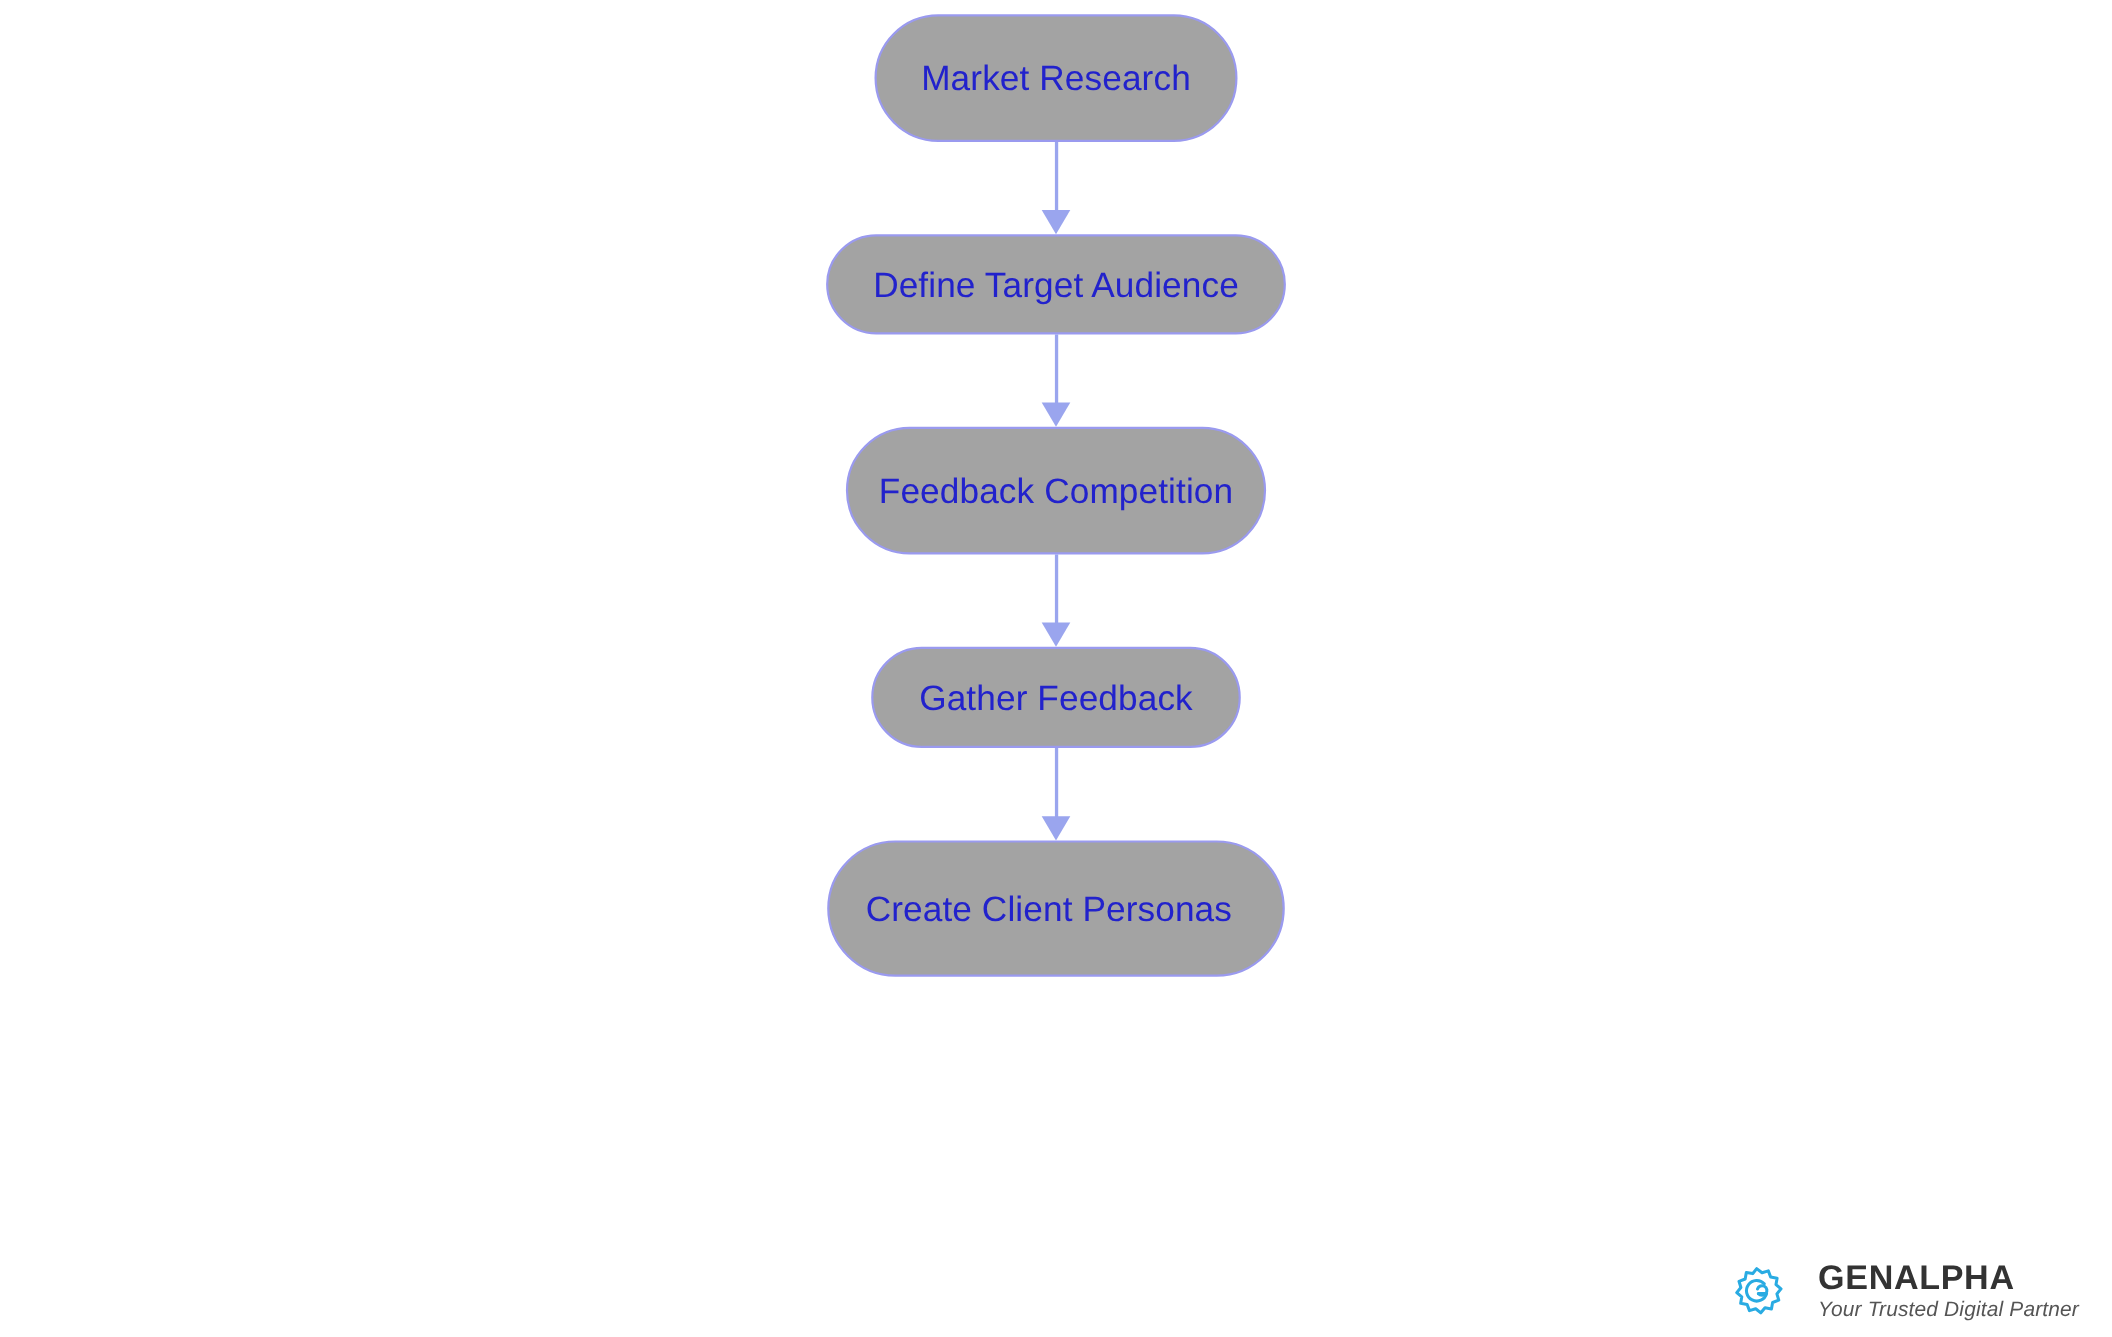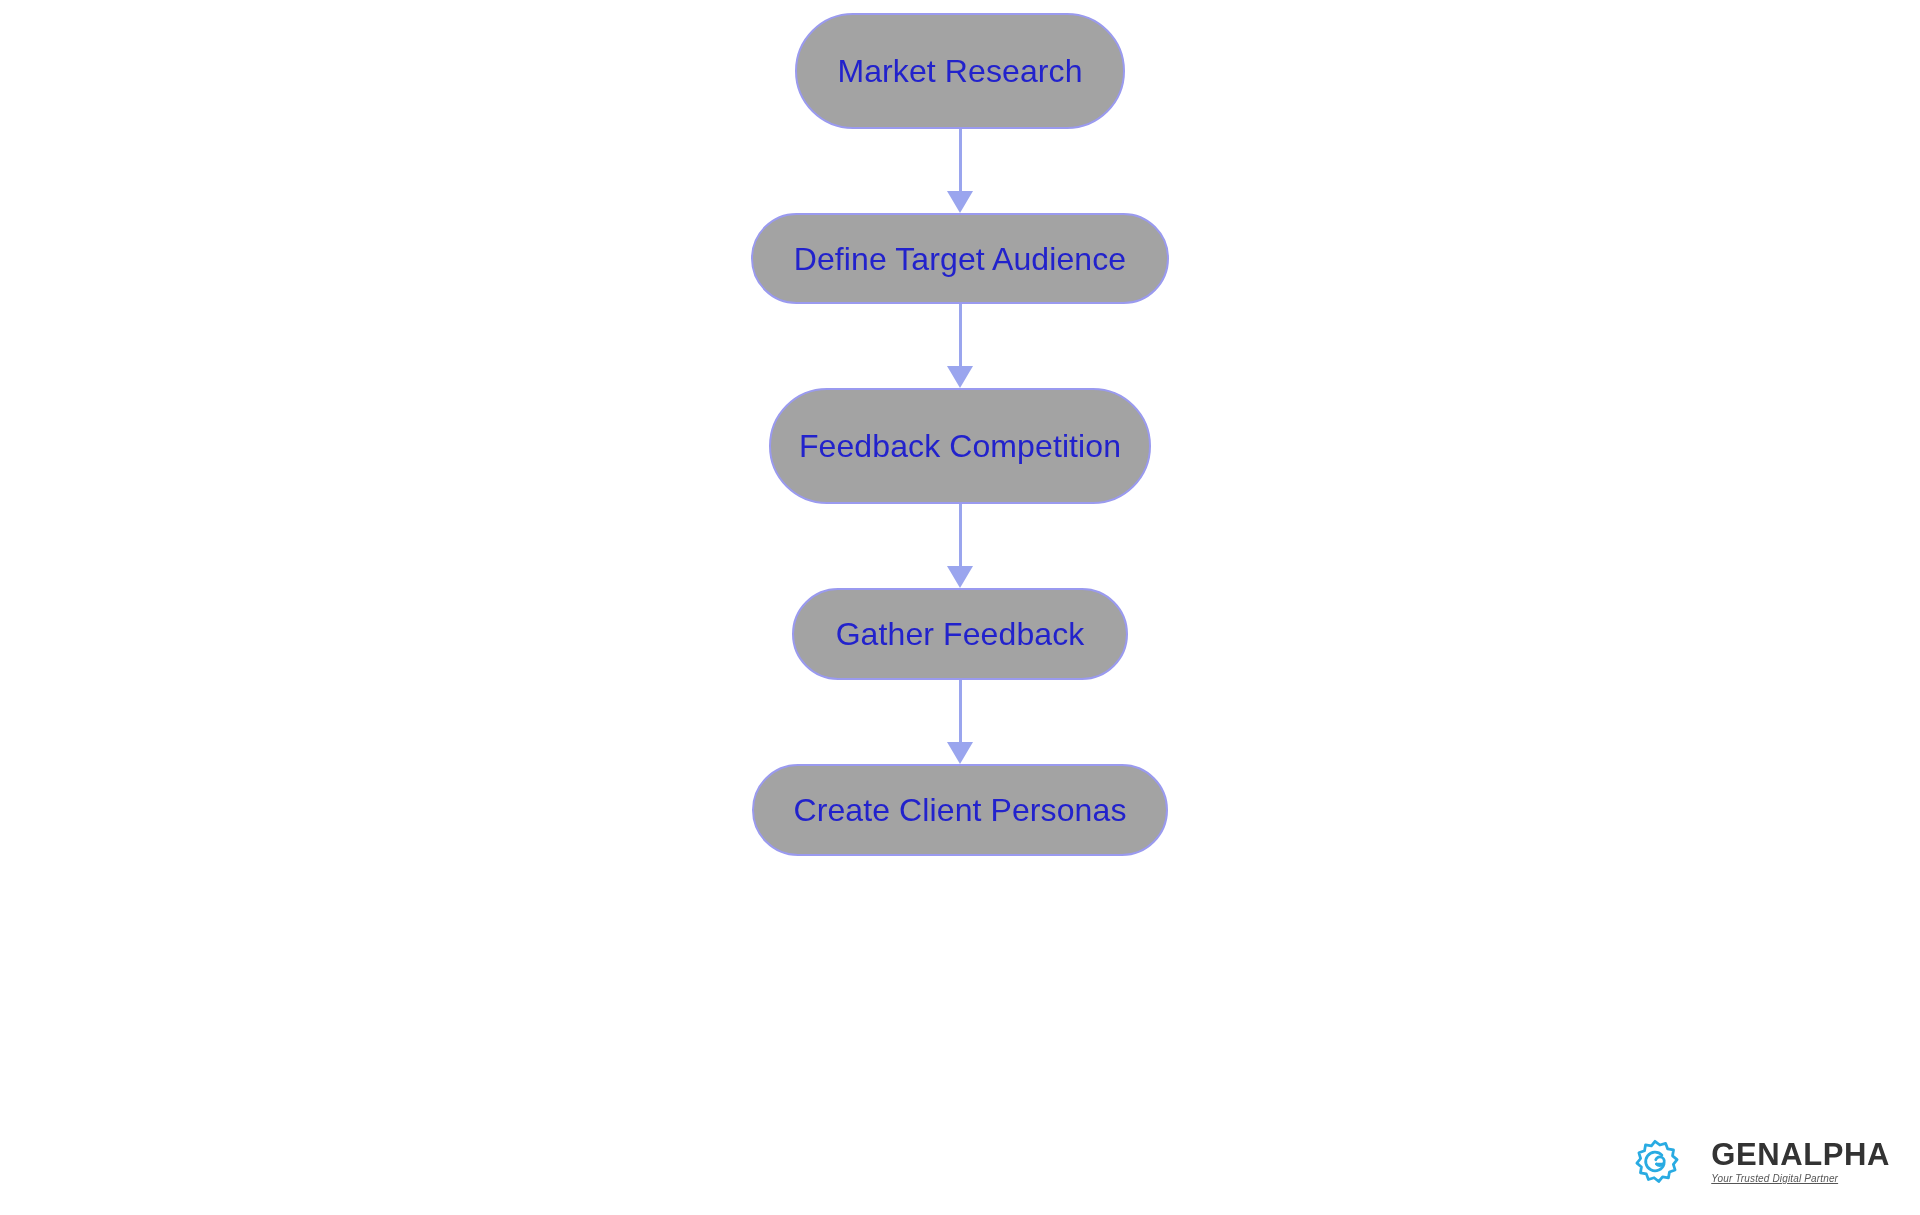--- a/index.html
+++ b/index.html
@@ -86,27 +86,27 @@
 
   
   .node-1 { width: 330px; height: 116px; margin-top: 13px; }
   .conn-1 { height: 84px; }
   .node-2 { width: 418px; height: 91px; }
   .conn-2 { height: 84px; }
   .node-3 { width: 382px; height: 116px; }
   .conn-3 { height: 84px; }
   .node-4 { width: 336px; height: 92px; }
   .conn-4 { height: 84px; }
-  .node-5 { width: 416px; height: 92px; }
+  .node-5 { width: 416px; height: 124px; justify-content: flex-end; }
 
   
   #brand {
     position: absolute;
     right: 30px;
-    bottom: 27px;
+    bottom: 14px;
     display: flex;
     align-items: center;
     gap: 30px;
   }
   #brand .gear-wrap {
     width: 52px;
     height: 52px;
     flex: 0 0 auto;
     display: block;
   }
@@ -117,27 +117,26 @@
     justify-content: center;
   }
   #brand .wordmark {
     font-size: 31px;
     font-weight: bold;
     color: #333333;
     letter-spacing: 0.6px;
     line-height: 1.02;
   }
   #brand .tagline {
-    font-size: 10px;
+    font-size: 19px;
     font-style: italic;
     color: #555555;
     letter-spacing: 0.15px;
     line-height: 1.05;
     margin-top: 3px;
-    text-decoration: underline;
   }
 </style>
 </head>
 <body>
 
 <div id="flowchart">
   <div class="flow-column">
 
     <div class="node node-1">
       <span class="node-label">Market Research</span>

